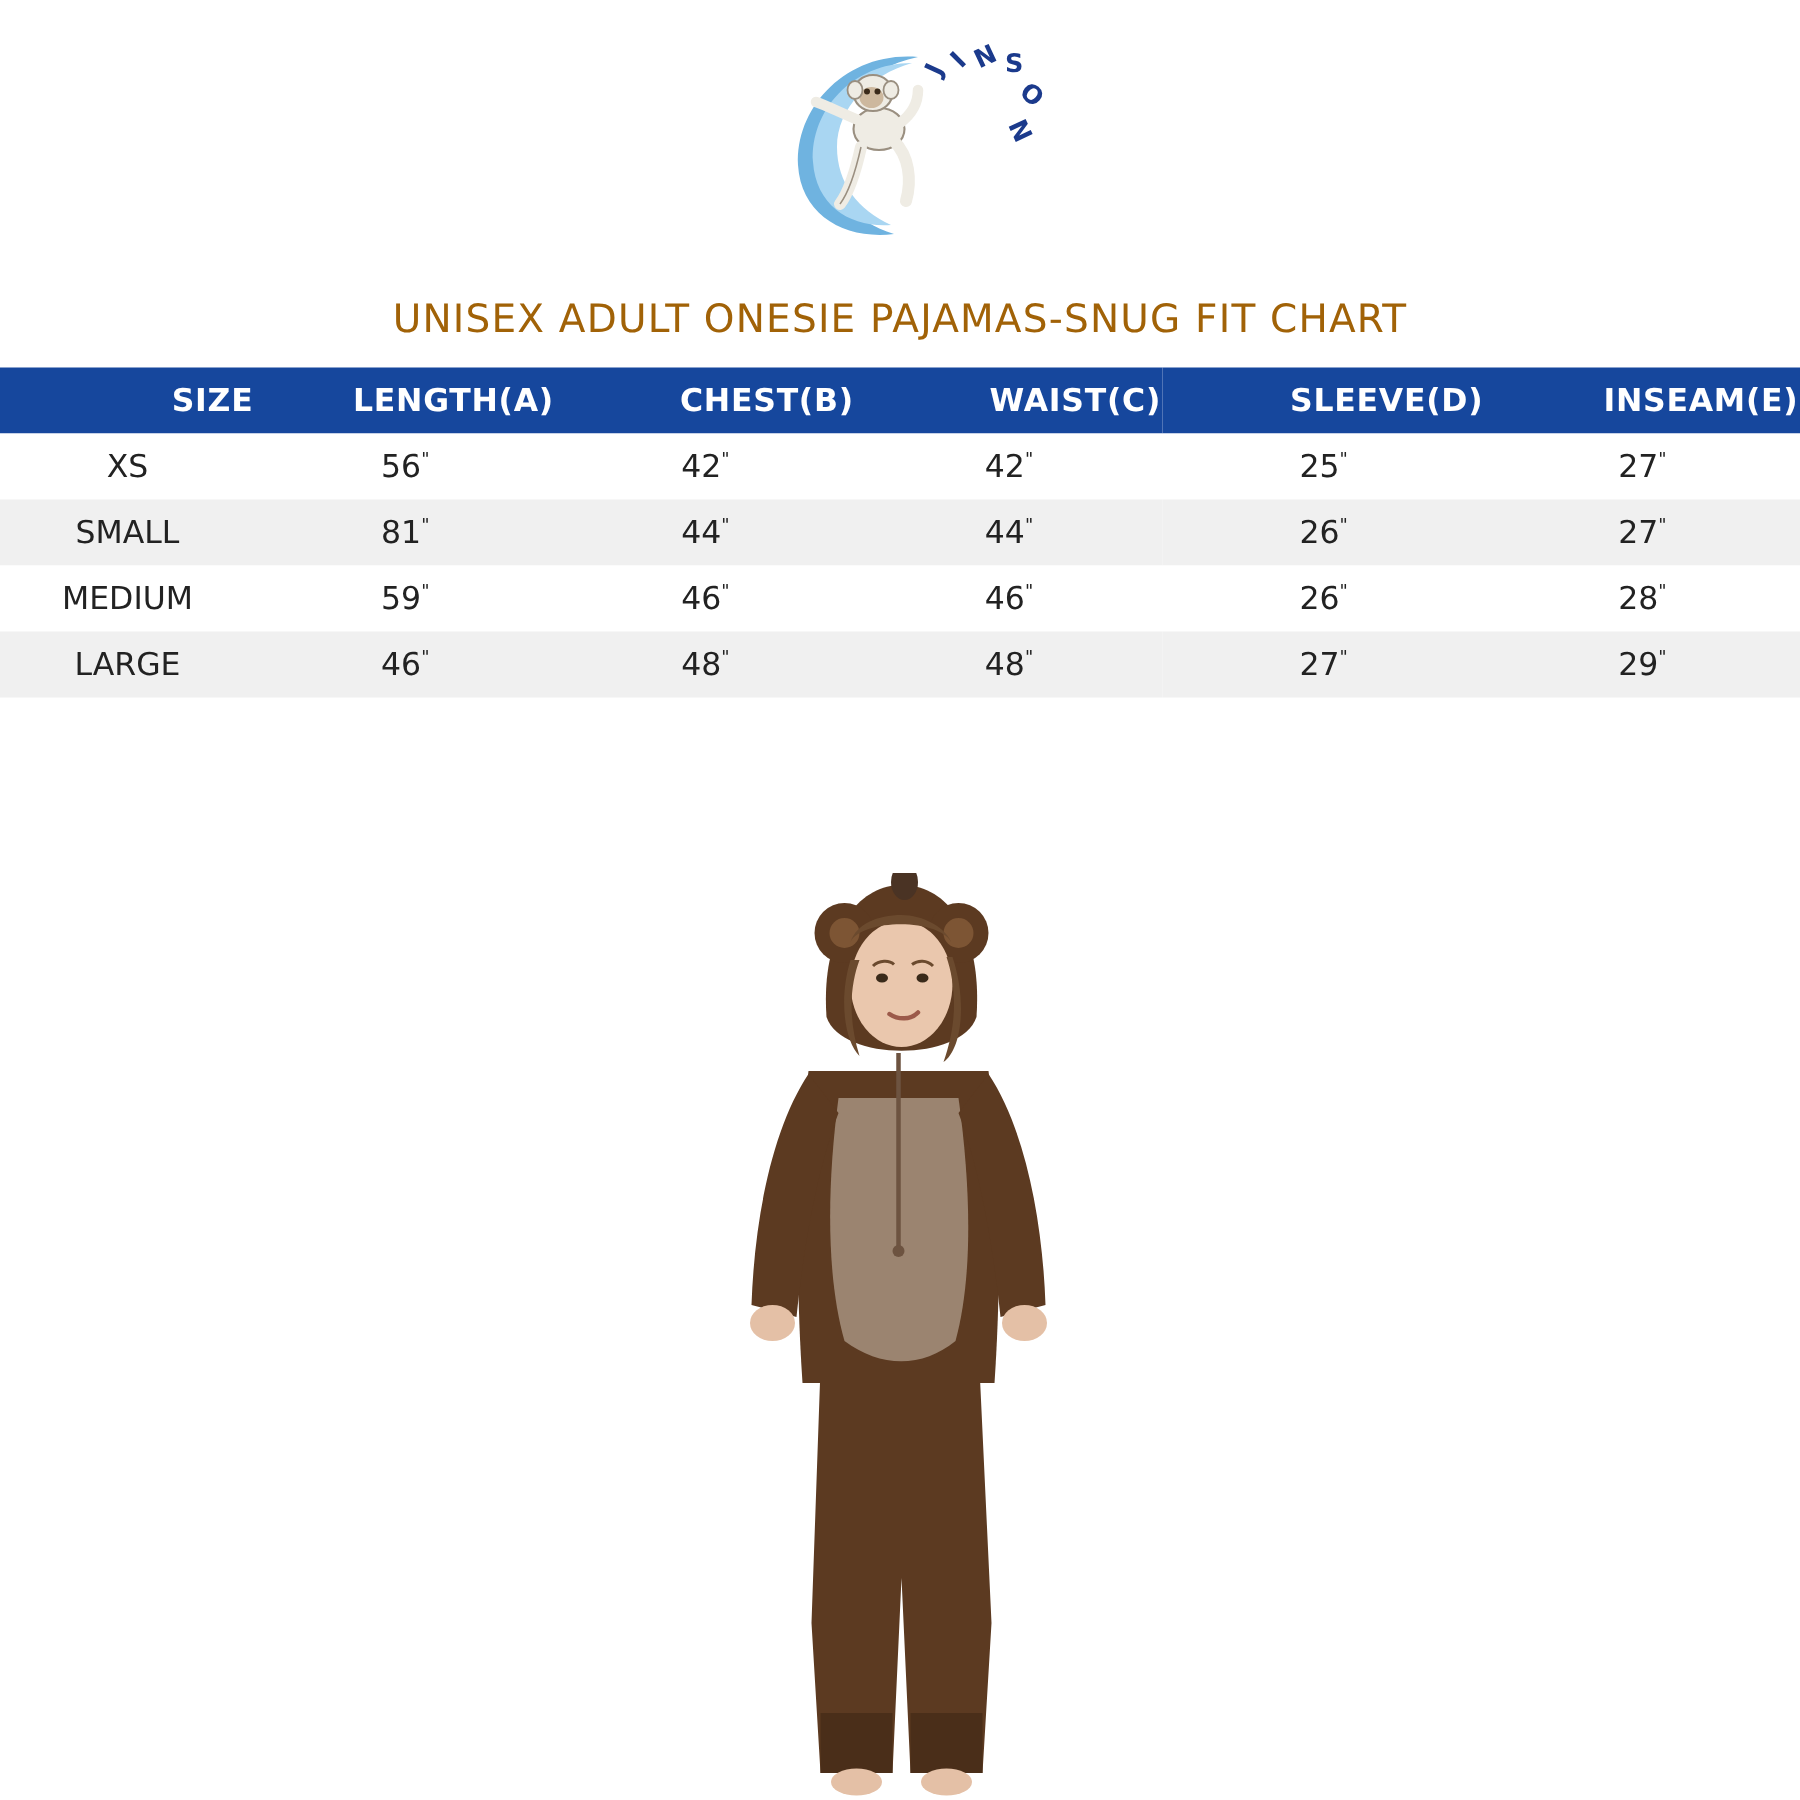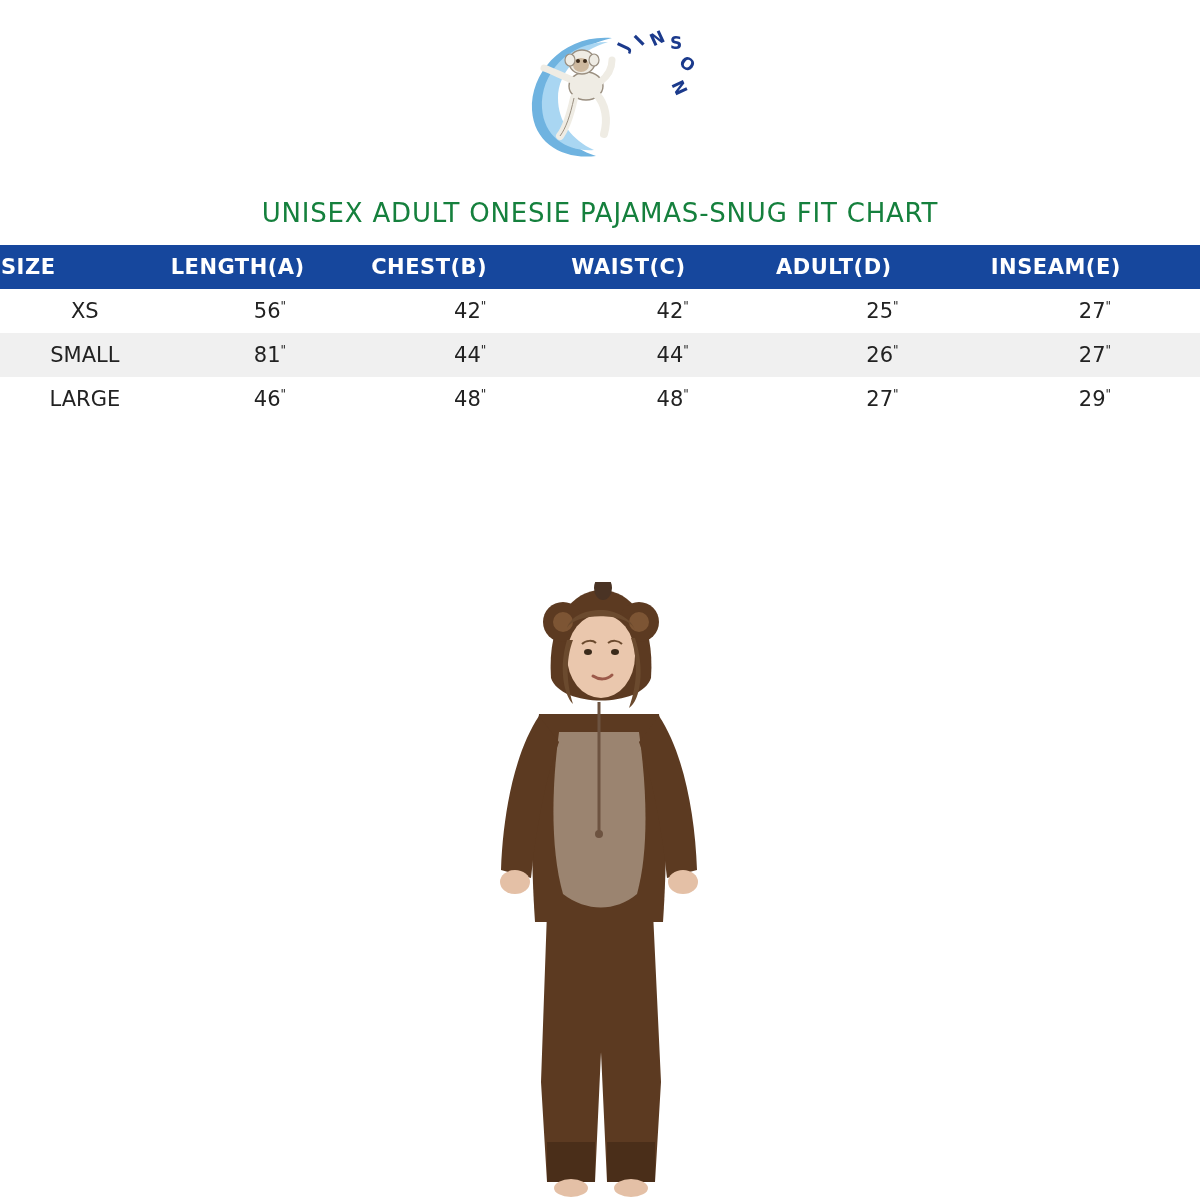--- a/index.html
+++ b/index.html
@@ -24,32 +24,32 @@
   }
   .brand-text{
     position:absolute;left:110px;top:18px;width:120px;height:120px;
     color:#1b3a8c;font-weight:bold;font-size:17px;letter-spacing:1px;
   }
   .brand-letter{position:absolute;font-family:"DejaVu Sans",sans-serif;}
 
   
   .chart-title{
     position:absolute;top:198px;left:0;width:1200px;text-align:center;
-    color:#15803d;font-size:26px;letter-spacing:.8px;
+    color:#a16207;font-size:26px;letter-spacing:.8px;
     font-family:"DejaVu Sans", sans-serif;
   }
 
   
   .size-table{
     position:absolute;top:245px;left:0;width:1200px;
     border-collapse:collapse;
   }
   .size-table thead th{
     background:#16479d;color:#ffffff;font-size:21px;font-weight:bold;
-    height:42px;letter-spacing:.5px;text-align:left;
+    height:42px;letter-spacing:.5px;text-align:right;
   }
   .size-table tbody td{
     height:42px;font-size:21px;color:#222;text-align:center;
   }
   .size-table tbody tr:nth-child(odd){background:#ffffff;}
   .size-table tbody tr:nth-child(even){background:#f0f0f0;}
   .size-table tbody td.size-cell{font-size:21px;}
   .unit{font-size:12px;vertical-align:super;}
 
   
@@ -104,40 +104,48 @@
 
   <div class="chart-title">UNISEX ADULT ONESIE PAJAMAS-SNUG FIT CHART</div>
 
   <table class="size-table">
     <thead>
       <tr>
         <th style="width:170px">SIZE</th>
         <th style="width:200px">LENGTH(A)</th>
         <th style="width:200px">CHEST(B)</th>
         <th style="width:205px">WAIST(C)</th>
-        <th style="width:215px">ADULT(D)</th>
+        <th style="width:215px">SLEEVE(D)</th>
         <th style="width:210px">INSEAM(E)</th>
       </tr>
     </thead>
     <tbody>
       <tr>
         <td class="size-cell">XS</td>
         <td><span>56</span><span class="unit">"</span></td>
         <td><span>42</span><span class="unit">"</span></td>
         <td><span>42</span><span class="unit">"</span></td>
         <td><span>25</span><span class="unit">"</span></td>
         <td><span>27</span><span class="unit">"</span></td>
       </tr>
       <tr>
         <td class="size-cell">SMALL</td>
         <td><span>81</span><span class="unit">"</span></td>
         <td><span>44</span><span class="unit">"</span></td>
         <td><span>44</span><span class="unit">"</span></td>
         <td><span>26</span><span class="unit">"</span></td>
         <td><span>27</span><span class="unit">"</span></td>
+      </tr>
+      <tr>
+        <td class="size-cell">MEDIUM</td>
+        <td><span>59</span><span class="unit">"</span></td>
+        <td><span>46</span><span class="unit">"</span></td>
+        <td><span>46</span><span class="unit">"</span></td>
+        <td><span>26</span><span class="unit">"</span></td>
+        <td><span>28</span><span class="unit">"</span></td>
       </tr>
       <tr>
         <td class="size-cell">LARGE</td>
         <td><span>46</span><span class="unit">"</span></td>
         <td><span>48</span><span class="unit">"</span></td>
         <td><span>48</span><span class="unit">"</span></td>
         <td><span>27</span><span class="unit">"</span></td>
         <td><span>29</span><span class="unit">"</span></td>
       </tr>
     </tbody>

